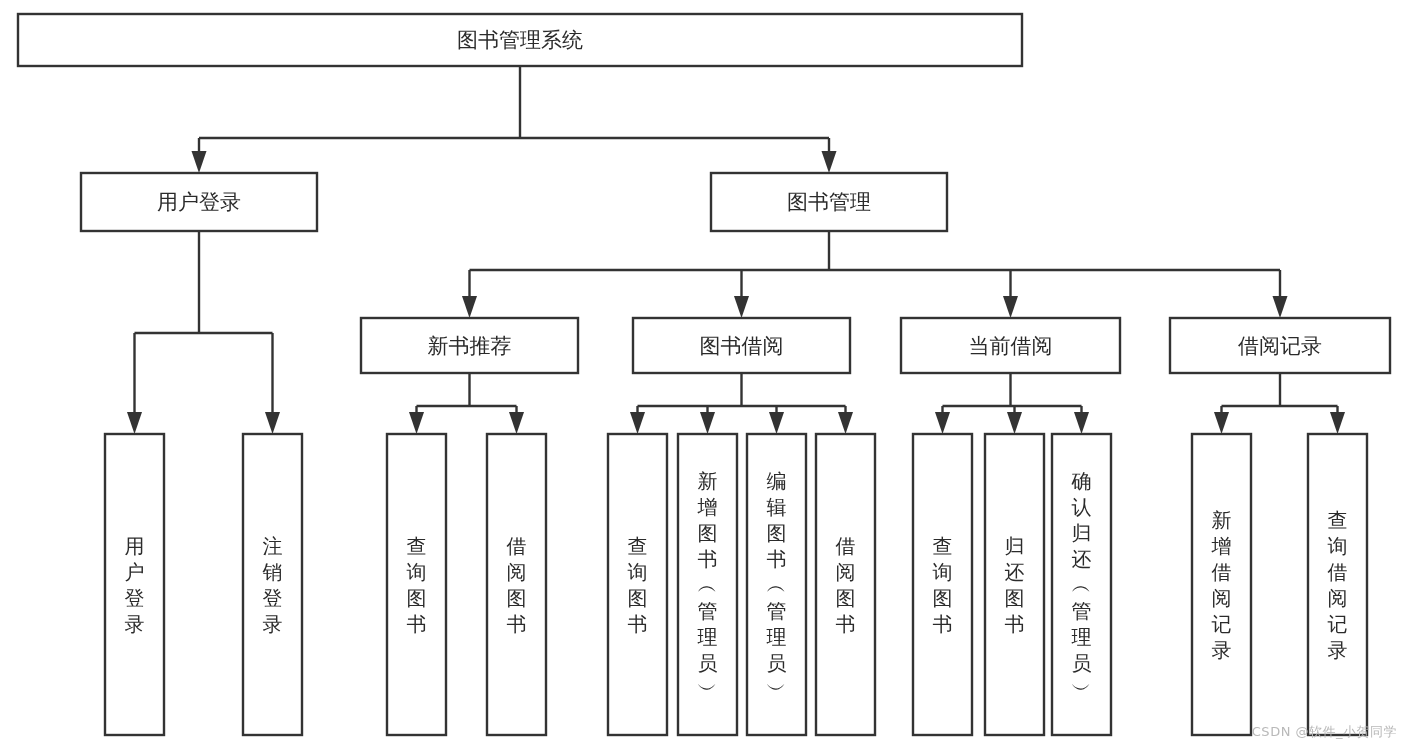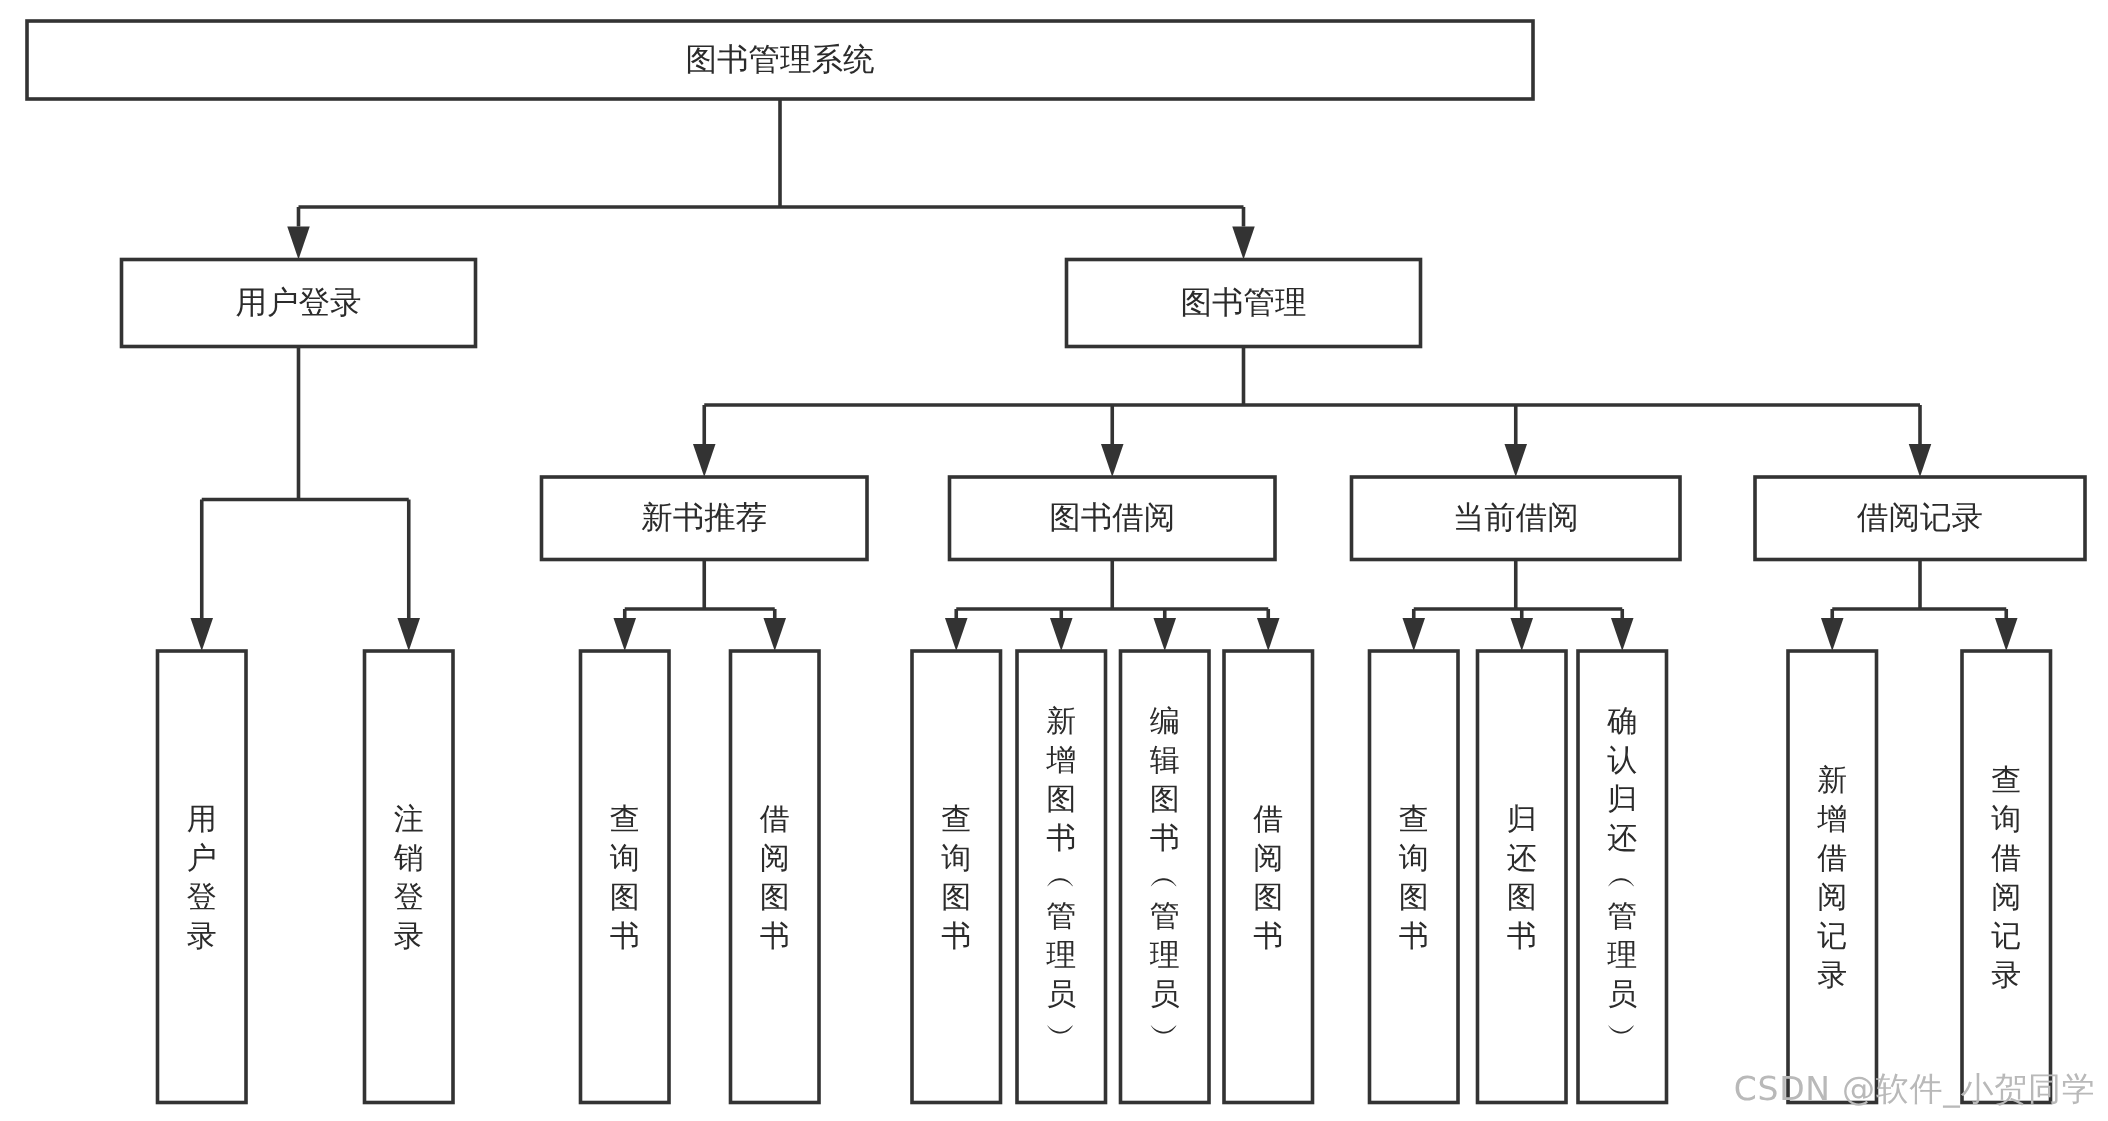--- a/index.html
+++ b/index.html
@@ -51,21 +51,21 @@
     stroke-linecap: butt;
   }
   .arrow-head {
     fill: #333333;
   }
   .watermark {
     position: absolute;
     right: 8px;
     bottom: 6px;
     font-family: "DejaVu Sans", "Liberation Sans", sans-serif;
-    font-size: 22px;
+    font-size: 13px;
     color: #b9b9b9;
     letter-spacing: 0.5px;
     white-space: nowrap;
     pointer-events: none;
   }
 </style>
 </head>
 <body>
 
 <div id="diagram-root">

